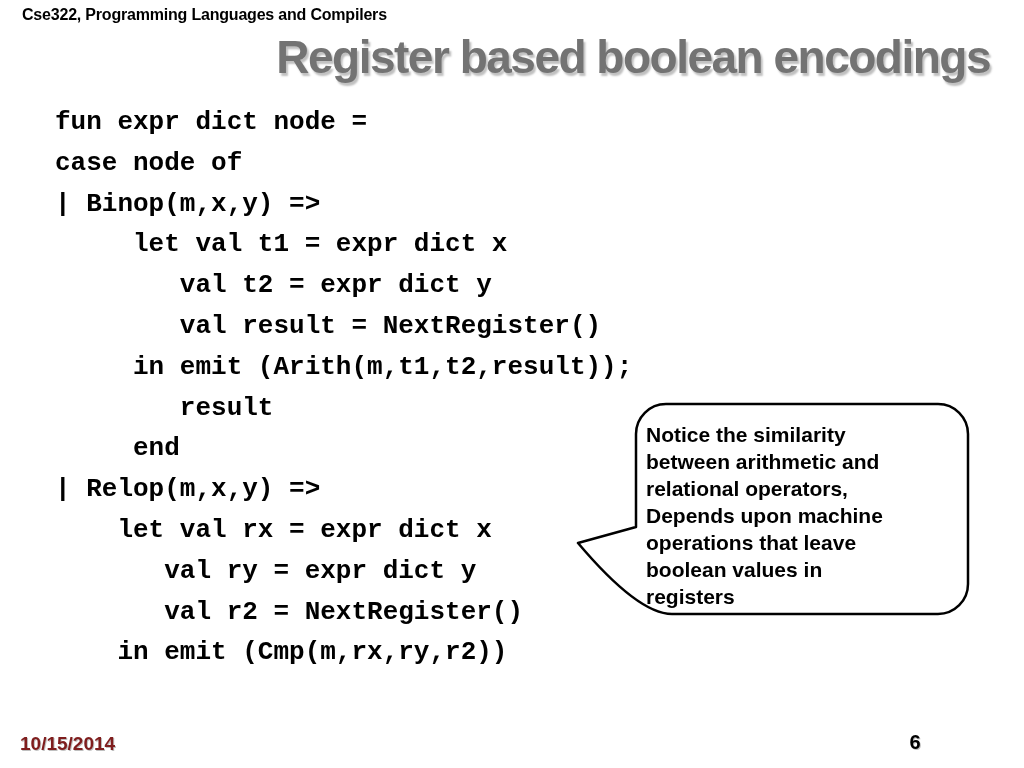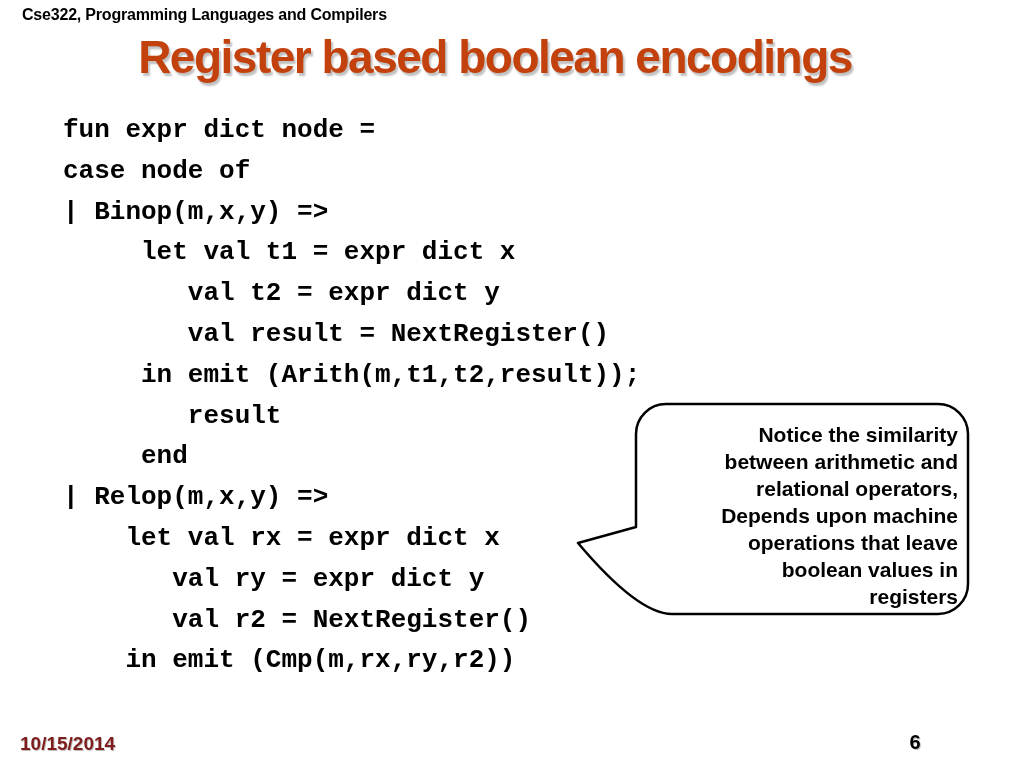--- a/index.html
+++ b/index.html
@@ -24,52 +24,52 @@
     color: #000000;
     letter-spacing: -0.2px;
     white-space: nowrap;
   }
   .slide-title {
     position: absolute;
     left: 0;
     top: 30px;
     width: 990px;
     margin: 0;
-    text-align: center;
+    text-align: right;
     font-size: 46px;
     font-weight: bold;
     letter-spacing: -1.5px;
-    color: #c2410c;
+    color: #737373;
     text-shadow: 2px 3px 2px rgba(0,0,0,0.25);
     white-space: nowrap;
   }
   .code-block {
     position: absolute;
     left: 55px;
     top: 102px;
-    margin: 8px;
+    margin: 0;
     font-family: "Liberation Mono", monospace;
     font-size: 26px;
     font-weight: bold;
     line-height: 40.8px;
     color: #000000;
   }
   .callout-shape {
     position: absolute;
     left: 540px;
     top: 395px;
     width: 440px;
     height: 232px;
   }
   .callout-text {
     position: absolute;
     left: 646px;
     top: 421px;
     width: 312px;
-    text-align: right;
+    text-align: left;
     font-size: 21px;
     font-weight: bold;
     line-height: 27px;
     color: #000000;
     white-space: pre-line;
   }
   .footer-date {
     position: absolute;
     left: 20px;
     top: 733px;

